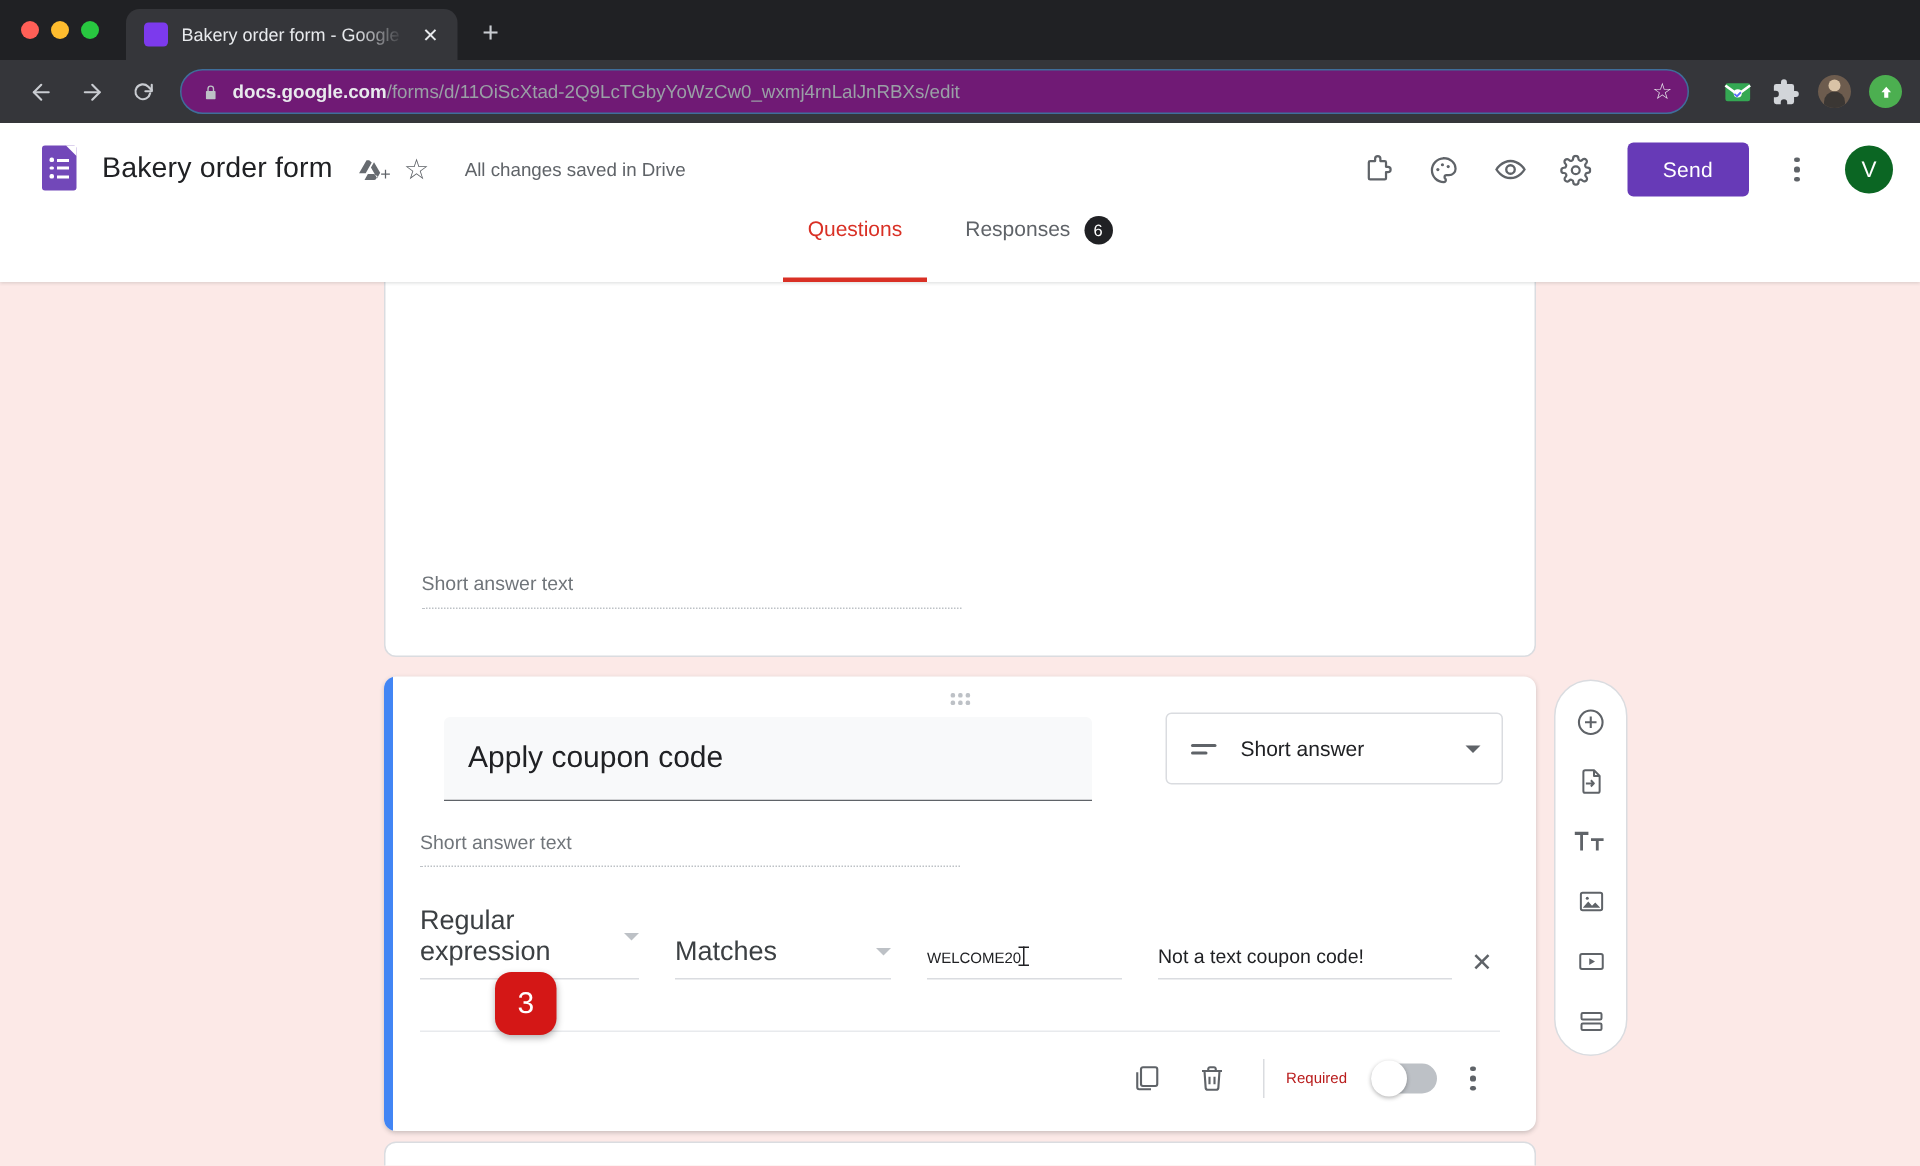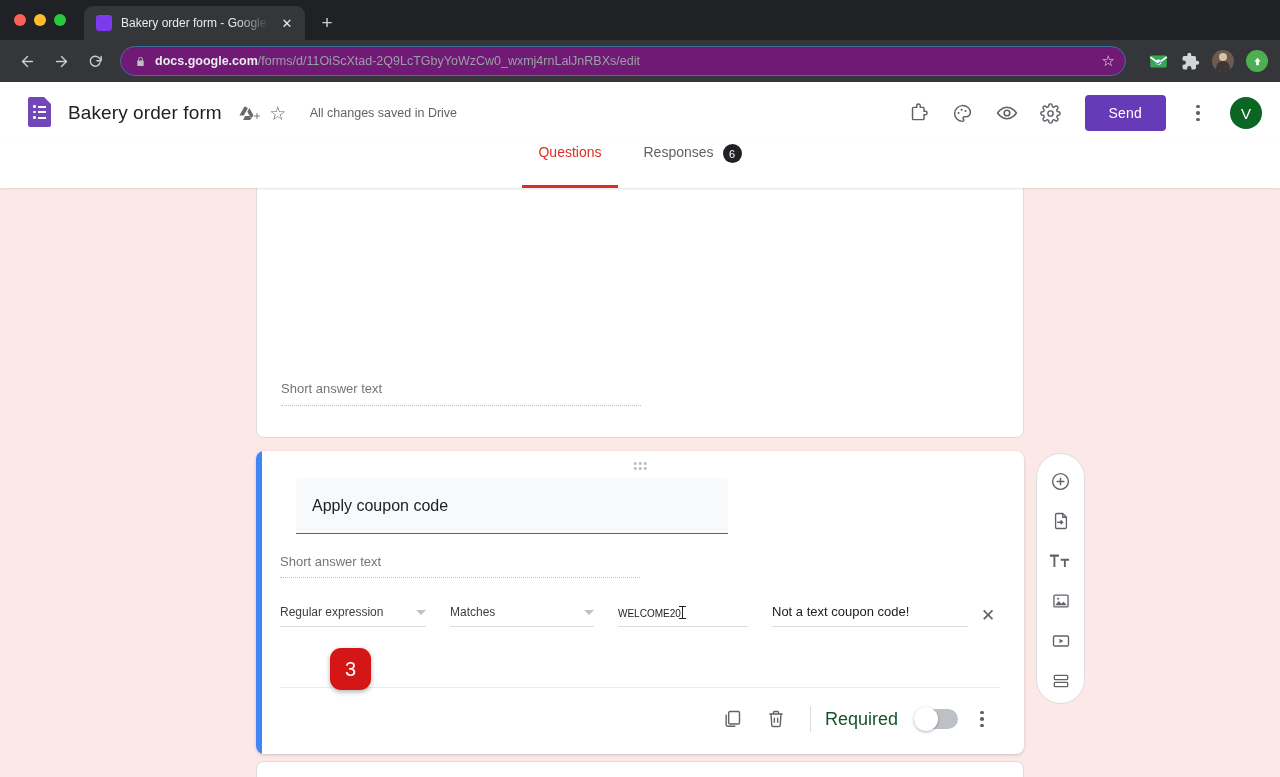--- a/index.html
+++ b/index.html
@@ -266,21 +266,21 @@
   .drag-dots i { width: 2.5px; height: 2.5px; border-radius: 50%; background: #bdc1c6; display: block; }
 
   .q-title-field {
     position: absolute; left: 40px; top: 27px;
     width: 432px; height: 56px;
     background: #f8f9fa;
     border-radius: 4px 4px 0 0;
     border-bottom: 1px solid #5f6368;
     display: flex; align-items: center;
     padding: 0 16px;
-    font-size: 16px; color: #202124;
+    font-size: 20px; color: #202124;
   }
   .type-select {
     position: absolute; right: 22px; top: 24px;
     width: 225px; height: 48px;
     border: 1px solid #dadce0; border-radius: 4px;
     display: flex; align-items: center;
     padding: 0 14px 0 16px;
     gap: 16px; font-size: 14px; color: #202124;
     background: #fff; cursor: pointer;
   }
@@ -300,21 +300,21 @@
   .answer-ph .ln { margin-top: 8px; border-bottom: 1px dotted #bdc1c6; }
 
   
   .valid-row {
     position: absolute; left: 24px; right: 24px; top: 152px;
     display: flex; align-items: flex-end; gap: 0;
   }
   .vsel {
     width: 146px; margin-right: 24px;
     display: flex; align-items: center;
-    font-size: 12px; color: #3c4043;
+    font-size: 18px; color: #3c4043;
     border-bottom: 1px solid #dadce0;
     padding-bottom: 7px;
     cursor: pointer;
   }
   .vsel .caret2 {
     margin-left: auto; width: 0; height: 0;
     border-left: 5px solid transparent; border-right: 5px solid transparent;
     border-top: 5px solid #bdc1c6;
   }
   .vinput {
@@ -355,21 +355,21 @@
   .card-footer {
     position: absolute; right: 22px; top: 248px;
     display: flex; align-items: center; gap: 4px;
   }
   .fbtn {
     width: 40px; height: 40px; border-radius: 50%;
     display: flex; align-items: center; justify-content: center;
     color: #5f6368; cursor: pointer;
   }
   .fsep { width: 1px; height: 26px; background: #dadce0; margin: 0 10px; }
-  .req-label { font-size: 18px; color: #14532d; margin-right: 12px; }
+  .req-label { font-size: 10px; color: #b91c1c; margin-right: 12px; }
   .toggle {
     width: 44px; height: 20px; border-radius: 10px;
     background: #bdc1c6; position: relative; cursor: pointer;
   }
   .toggle .knob {
     position: absolute; left: 0; top: -2px;
     width: 24px; height: 24px; border-radius: 50%;
     background: #fff; box-shadow: 0 1px 3px rgba(0,0,0,.3);
   }
 
@@ -589,20 +589,28 @@
         </span>
       <span>
           <i></i>
           <i></i>
           <i></i>
         </span>
     </div>
 
     <div class="q-title-field">Apply coupon code</div>
 
+    <div class="type-select">
+      <span class="sa-icon">
+          <i></i>
+          <i></i>
+        </span>
+      <span>Short answer</span>
+      <span class="caret"></span>
+    </div>
 
     <div class="answer-ph">
       <div class="txt">Short answer text</div>
       <div class="ln"></div>
     </div>
 
     <div class="valid-row">
       <div class="vsel">
         <span>Regular expression</span>
         <span class="caret2"></span>

